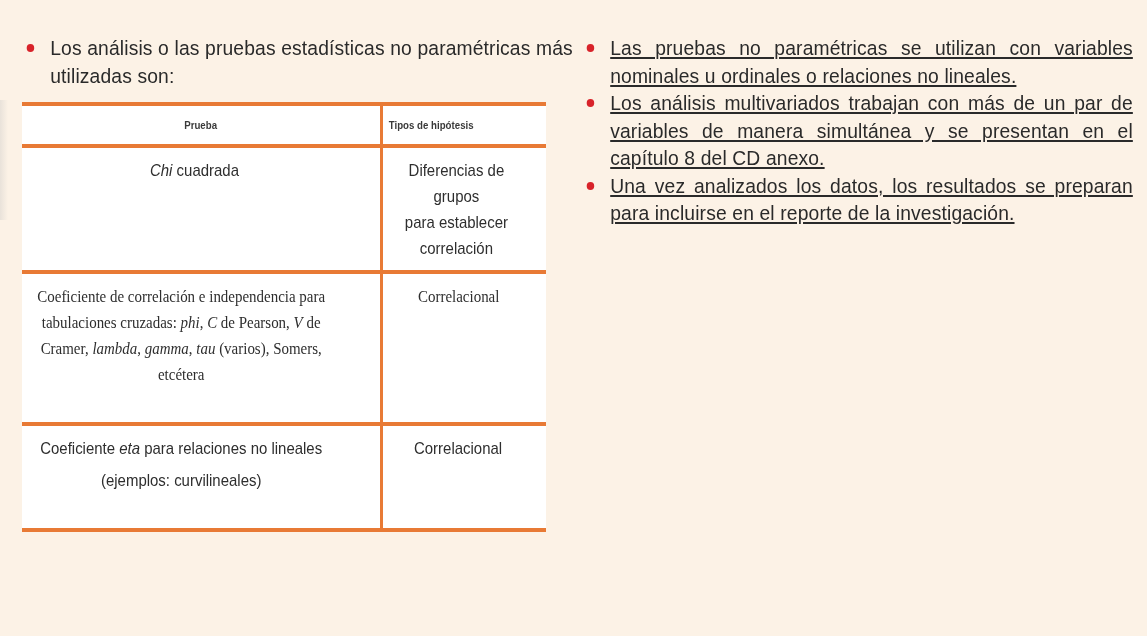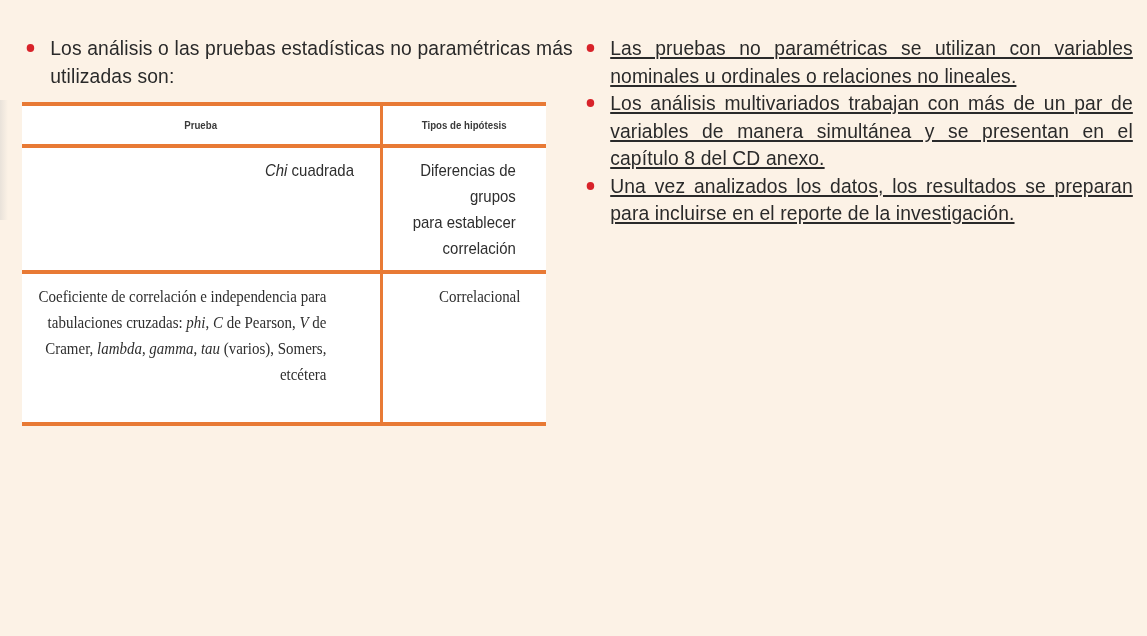--- a/index.html
+++ b/index.html
@@ -43,33 +43,33 @@
       border-collapse: collapse;
       background: #ffffff;
       font-family: "Liberation Sans", sans-serif;
       font-size: 17px;
       color: #2e2e2e;
     }
     table.data th, table.data td {
       border-top: 4px solid #e87a35;
       border-bottom: 4px solid #e87a35;
       vertical-align: top;
-      text-align: right;
+      text-align: center;
     }
     table.data th + th, table.data td + td { border-left: 3px solid #e87a35; }
     table.data th {
       font-weight: bold;
       font-size: 11px;
       height: 38px;
       padding: 0;
       vertical-align: middle;
       color: #3a3a3a;
     }
     table.data th.c1 { width: 318px; text-align: center; }
-    table.data th.c2 { text-align: center; }
+    table.data th.c2 { text-align: left; }
     table.data td { padding: 10px 14px 8px 14px; line-height: 26px; }
     table.data td.c1 { width: 290px; }
     .cell-text { display: inline-block; transform: scaleX(0.88); transform-origin: left; white-space: pre-line; }
     .cell-text.wide { width: 330px; }
     th .cell-text { transform-origin: center; }
     .row-chi td { height: 80px; }
     .row-coef td { height: 130px; font-family: Liberation Serif, serif; }
     .row-spear td { height: 50px; }
     .row-eta td { height: 84px; }
     .sub { display: block; margin-top: 6px; }
@@ -103,20 +103,26 @@
       <td><span class="cell-text">Diferencias de grupos
 para establecer
 correlación</span></td>
     </tr>
     <tr class="row-coef">
       <td class="c1">
         <span class="cell-text wide"><span>Coeficiente de correlación e independencia para tabulaciones cruzadas:</span> <i>phi</i>, <i>C</i><span> de Pearson, </span><i>V</i><span> de Cramer, </span><i>lambda</i><span>, </span><i>gamma</i><span>, </span><i>tau</i><span> (varios), Somers, etcétera</span></span>
       </td>
       <td><span class="cell-text">Correlacional</span></td>
     </tr>
+    <tr class="row-eta">
+      <td class="c1">
+        <span class="cell-text wide"><span>Coeficiente </span><i>eta</i><span> para relaciones no lineales</span><span class="sub">(ejemplos: curvilineales)</span></span>
+      </td>
+      <td><span class="cell-text">Correlacional</span></td>
+    </tr>
   </tbody>
 </table>
 
 <div class="col-right">
   <ul class="bullets">
     <li>
       <span class="dot"></span>
       <span>Las pruebas no paramétricas se utilizan con variables nominales u ordinales o relaciones no lineales.</span>
     </li>
     <li>

